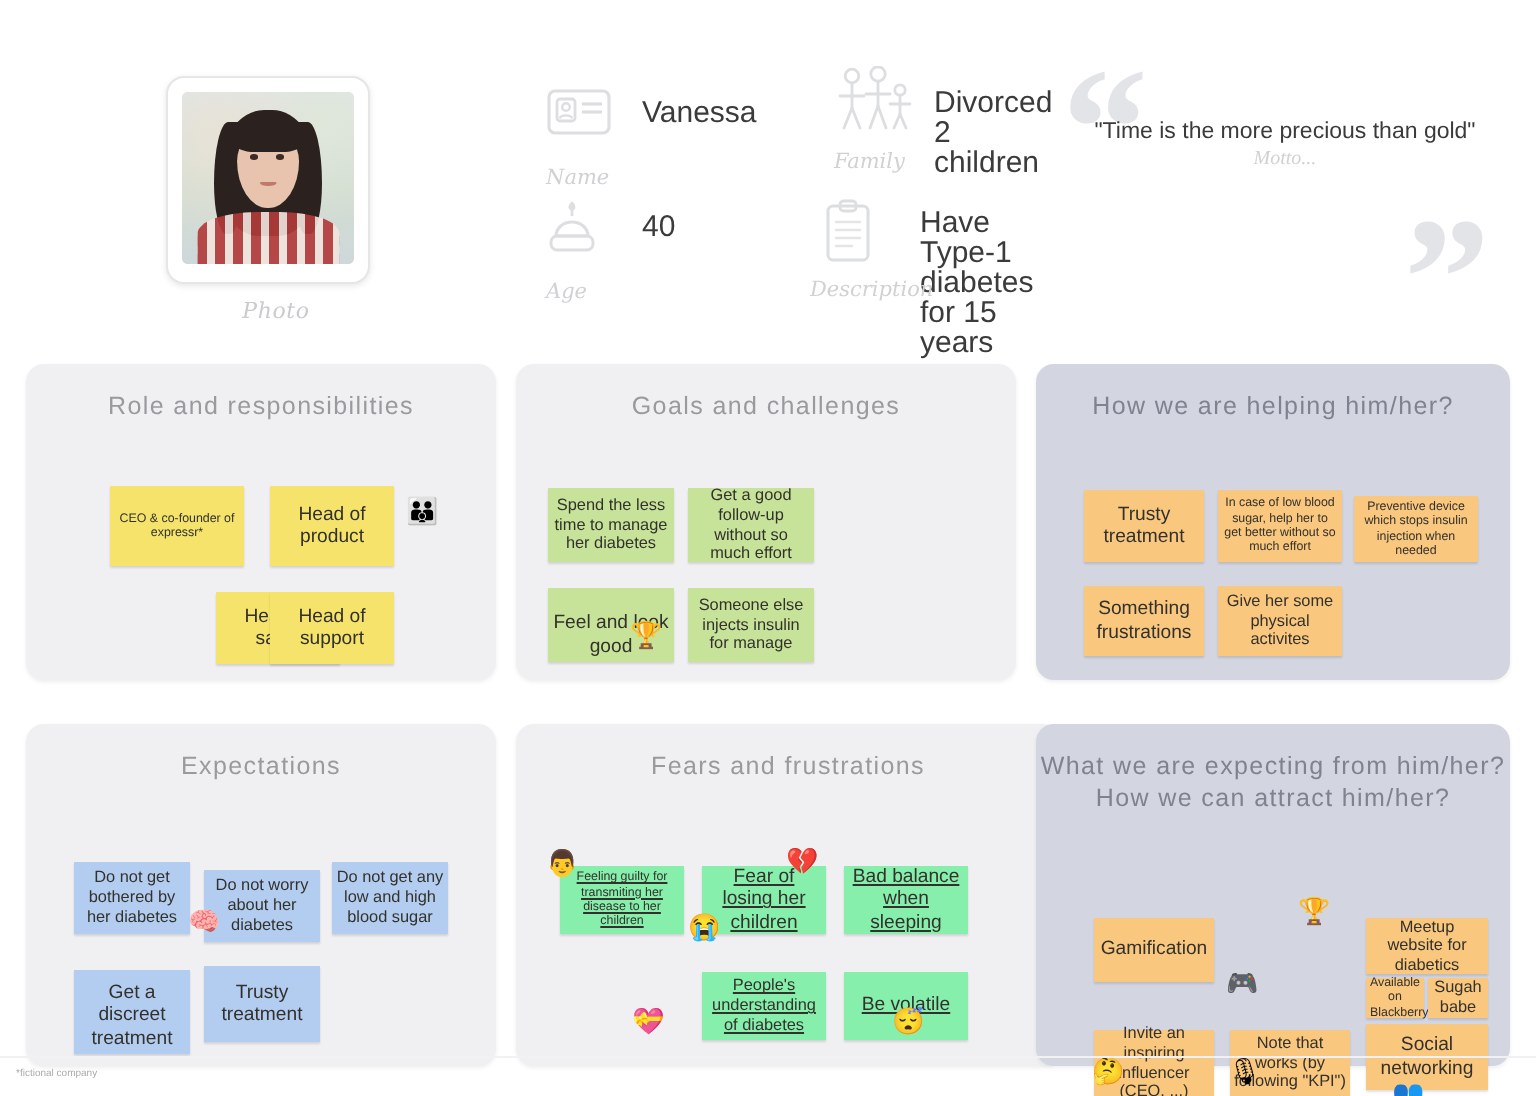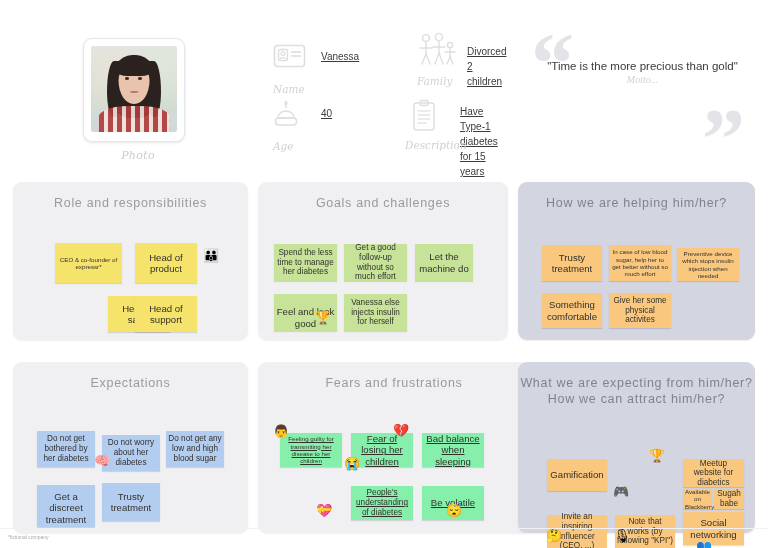--- a/index.html
+++ b/index.html
@@ -61,21 +61,21 @@
   .cap {
     font-family: "DejaVu Serif", serif;
     font-style: italic; color: #c9cbcd; font-size: 11px;
     text-align: center; margin-top: 7px; letter-spacing: .3px;
   }
 
   .field { position: absolute; }
   .field .ico { position: absolute; left: 0; top: 0; width: 36px; height: 38px; }
   .field .val {
     position: absolute; left: 48px; top: 6px;
-    font-size: 10px; color: #3b3b3b; line-height: 15px; white-space: nowrap; text-decoration: underline;
+    font-size: 15px; color: #3b3b3b; line-height: 15px; white-space: nowrap;
   }
   .field .lbl {
     position: absolute; left: 0; top: 40px;
     font-family: "DejaVu Serif", serif; font-style: italic;
     font-size: 10.5px; color: #cfd1d3;
   }
   .f-name { left: 273px; top: 43px; }
   .f-age  { left: 273px; top: 100px; }
   .f-family { left: 417px; top: 33px; }
   .f-family .val { left: 50px; top: 11px; }
@@ -287,47 +287,44 @@
 
   <div class="panel grey p2">
     <div class="panel-title">Goals and challenges</div>
     <div class="notes">
       <div class="note green md" style="left:16px;  top:33px; width:63px; height:37px;">
           <span>Spend the less time to manage her diabetes</span>
         </div>
       <div class="note green md" style="left:86px;  top:33px; width:63px; height:37px;">
           <span>Get a good follow-up without so much effort</span>
         </div>
-      <div class="note green lg" style="left:157px; top:33px; width:58px; height:37px;">
-          <span>Let the machine do</span>
-        </div>
       <div class="note green lg" style="left:16px;  top:83px; width:63px; height:37px;align-items:flex-end;">
           <span>Feel and look good</span>
         </div>
       <div class="note green md" style="left:86px;  top:83px; width:63px; height:37px;">
-          <span>Vanessa else injects insulin for herself</span>
+          <span>Someone else injects insulin for manage</span>
         </div>
       <span class="sticker" style="left:57px; top:100px;">🏆</span>
     </div>
   </div>
 
   <div class="panel blue p3">
     <div class="panel-title">How we are helping him/her?</div>
     <div class="notes">
       <div class="note orange lg" style="left:24px;  top:34px; width:60px; height:36px;">
           <span>Trusty treatment</span>
         </div>
       <div class="note orange sm" style="left:91px;  top:34px; width:62px; height:36px;">
           <span>In case of low blood sugar, help her to get better without so much effort</span>
         </div>
       <div class="note orange sm" style="left:159px; top:37px; width:62px; height:33px;">
           <span>Preventive device which stops insulin injection when needed</span>
         </div>
       <div class="note orange lg" style="left:24px;  top:82px; width:60px; height:35px;">
-          <span>Something comfortable</span>
+          <span>Something frustrations</span>
         </div>
       <div class="note orange md" style="left:91px;  top:82px; width:62px; height:35px;">
           <span>Give her some physical activites</span>
         </div>
     </div>
   </div>
 
   <div class="panel grey p4">
     <div class="panel-title">Expectations</div>
     <div class="notes">

